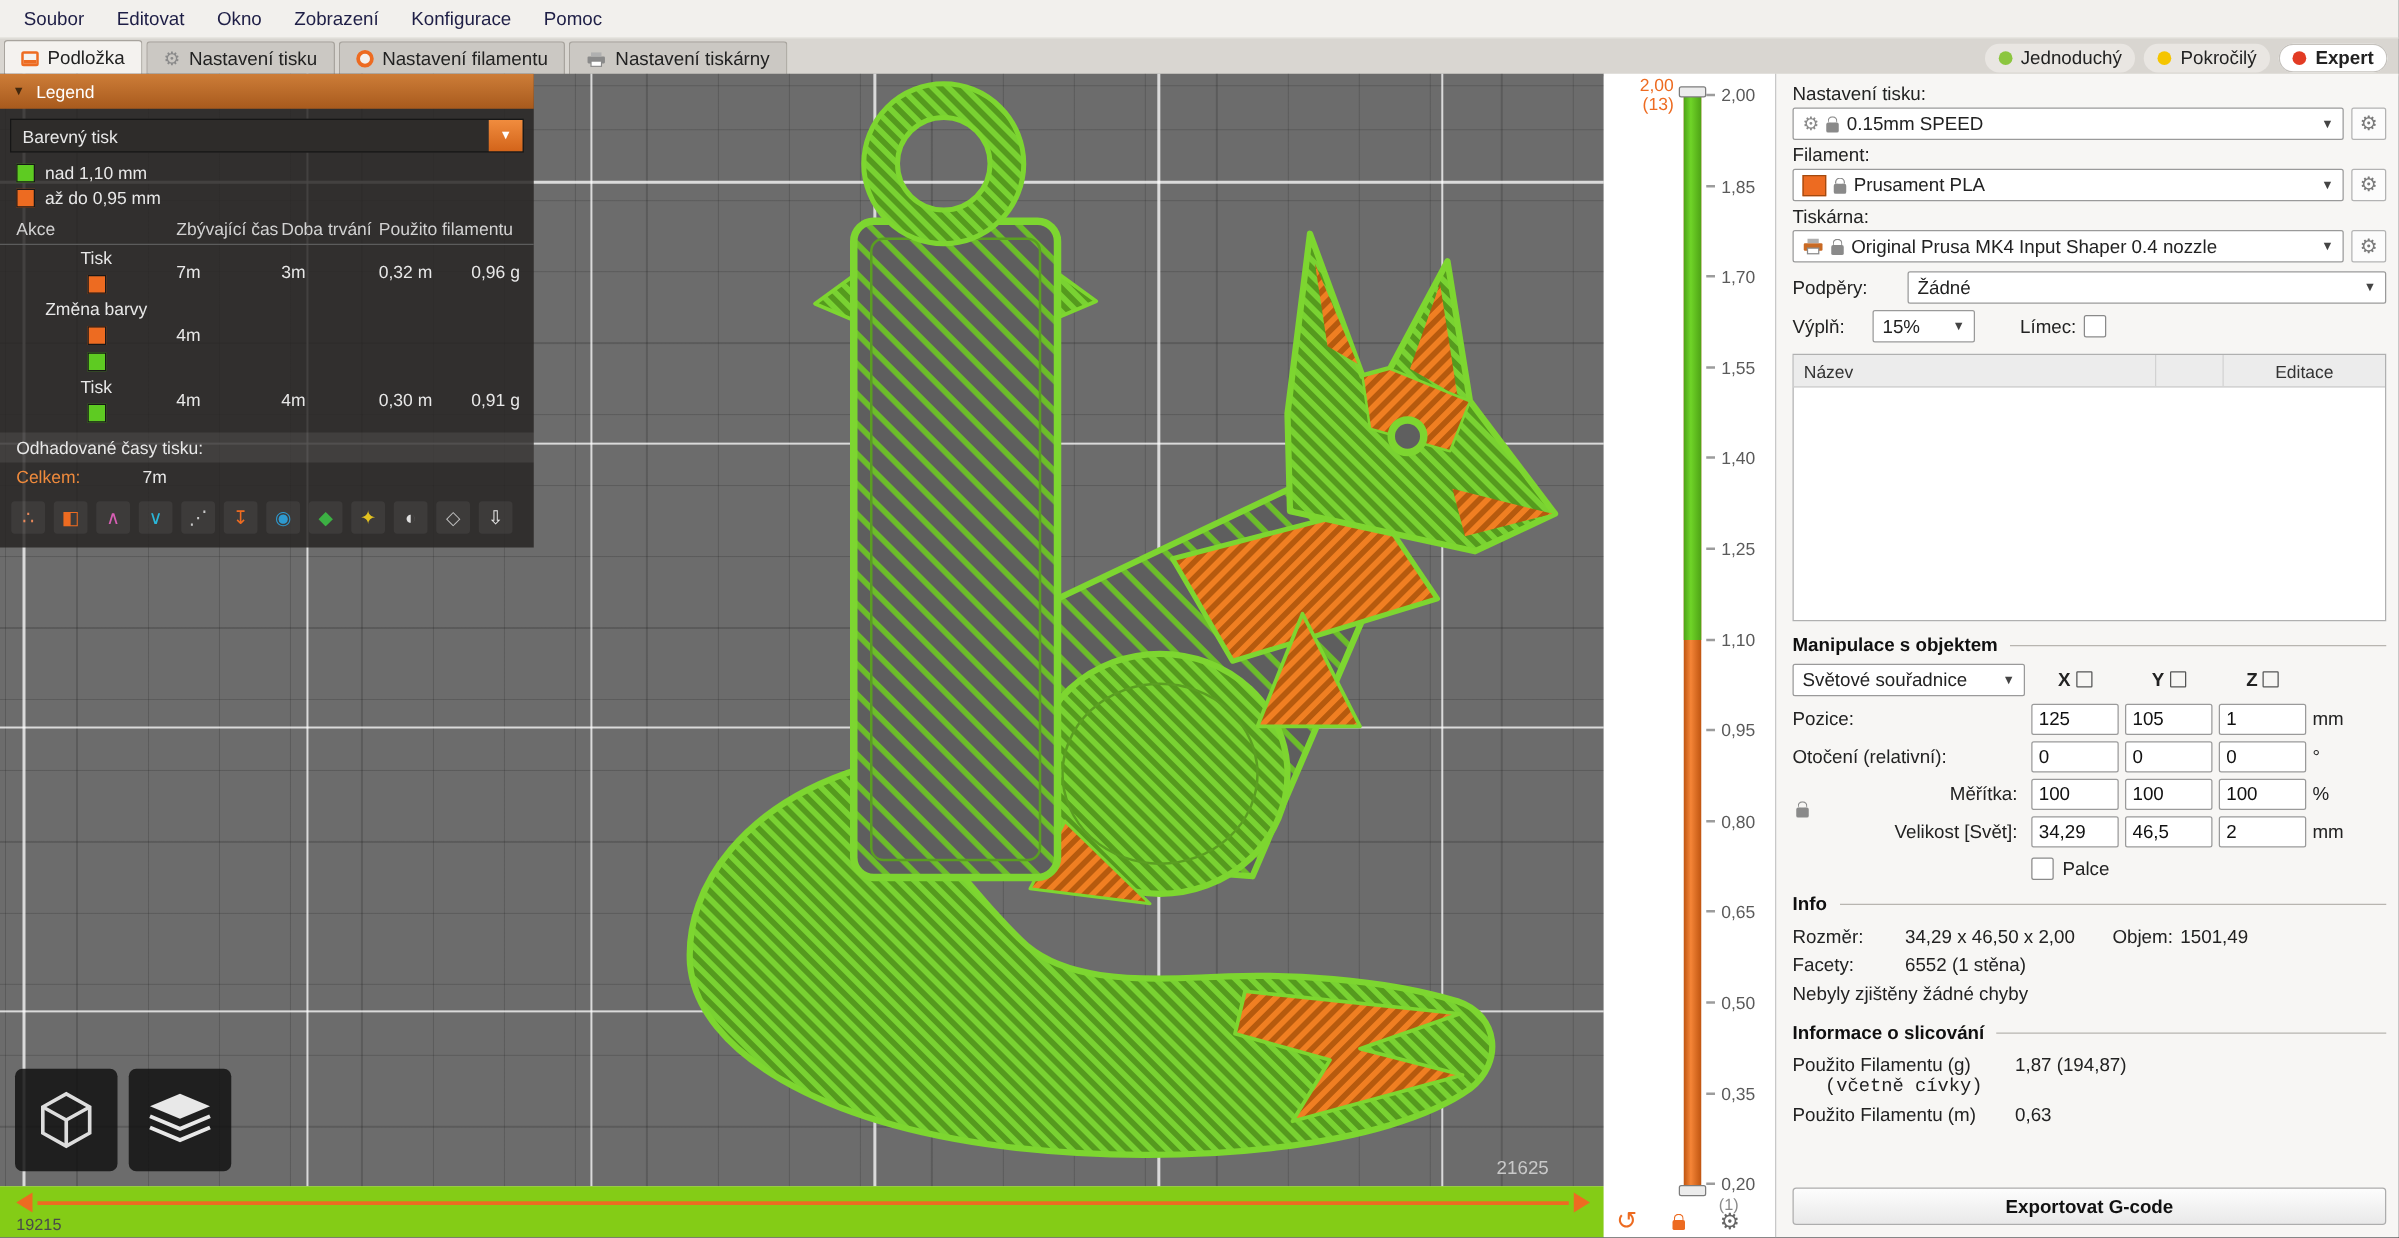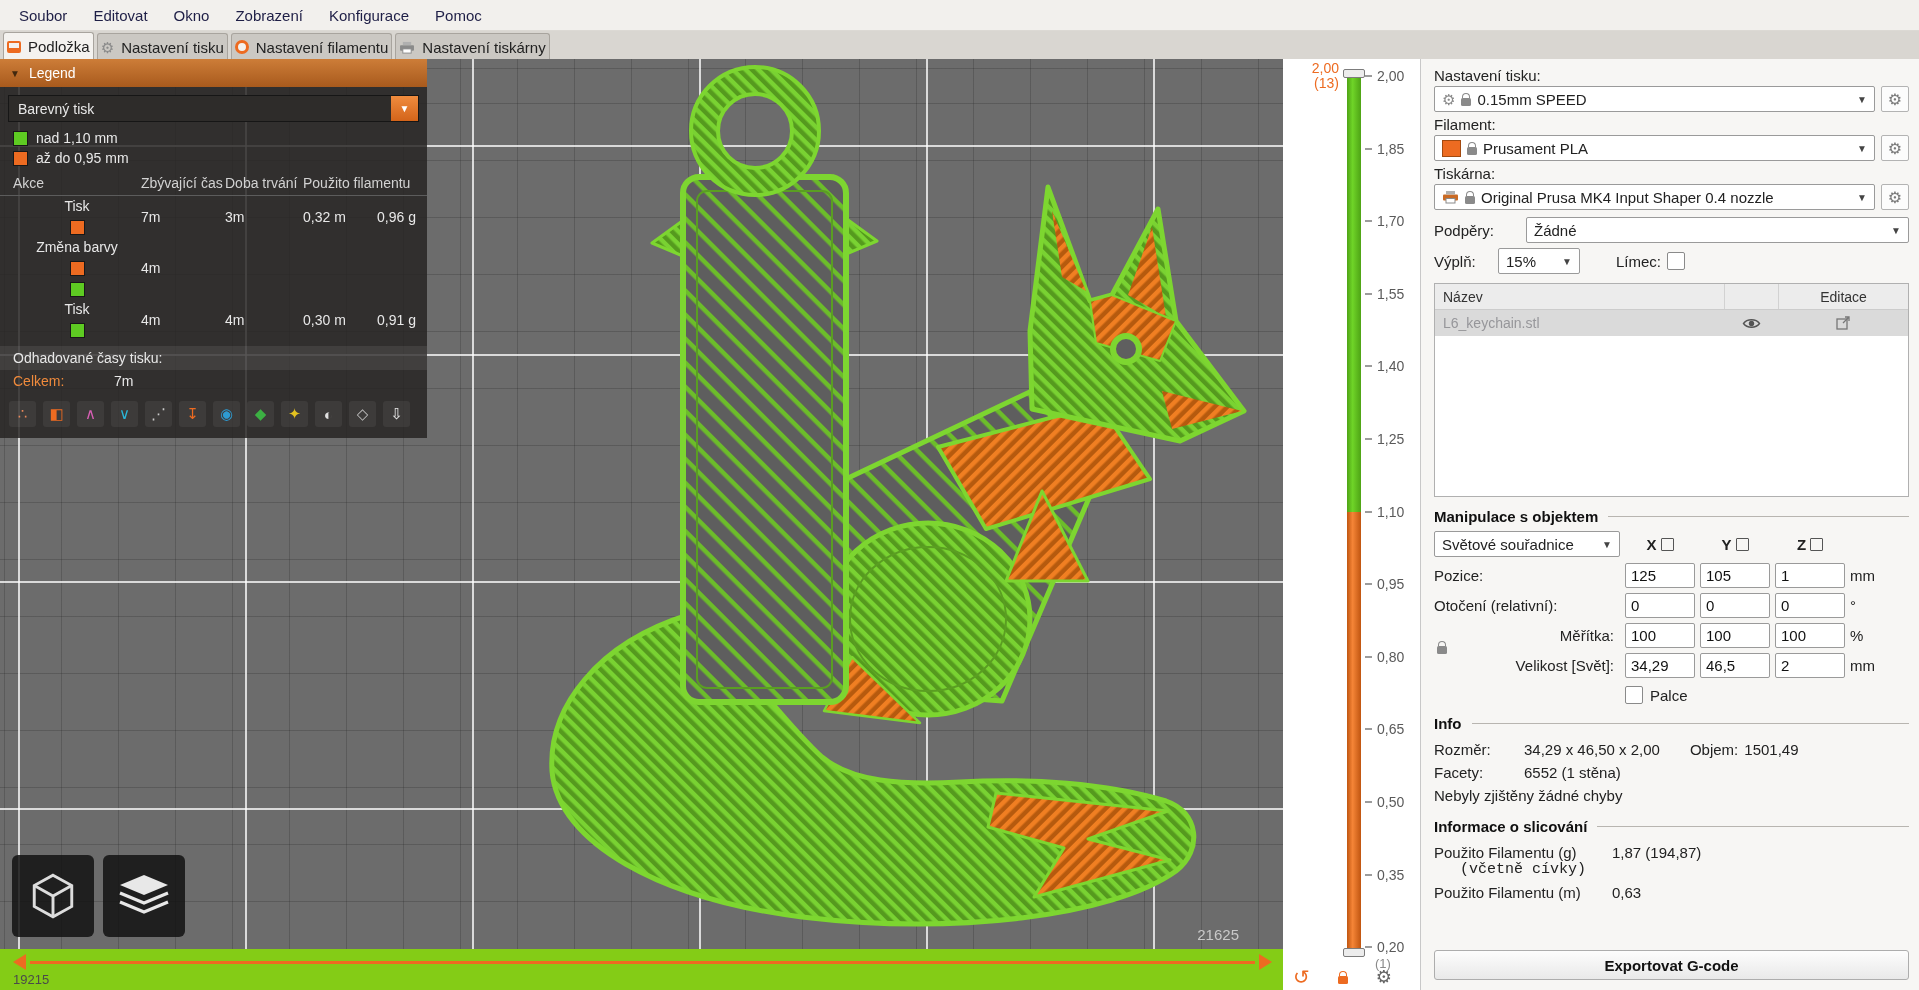--- a/index.html
+++ b/index.html
@@ -5,21 +5,21 @@
   html,body{margin:0;padding:0;background:#444;}
   .app{position:relative;width:1919px;height:990px;background:#f0f0f0;overflow:hidden;
        font-family:"Liberation Sans",sans-serif;font-size:15px;color:#222;}
 
   
   .menubar{height:30px;display:flex;align-items:center;background:#f2f0ed;border-bottom:1px solid #dcd9d4;padding-left:6px;}
   .mitem{padding:3px 13px;font-size:15px;color:#1e1e46;cursor:default;}
 
   
   .tabbar{height:29px;background:#d9d6d1;display:flex;align-items:flex-end;border-bottom:1px solid #a8a49e;}
-  .tab{display:flex;align-items:center;gap:7px;padding:0 3px;height:26px;margin:2px 0 0 3px;
+  .tab{display:flex;align-items:center;gap:7px;padding:0 13px;height:26px;margin:2px 0 0 3px;
        background:#cbc8c3;border:1px solid #a8a49e;border-bottom:none;border-radius:3px 3px 0 0;font-size:15px;}
   .tab.active{background:#f4f2ef;height:27px;margin-top:1px;}
   .platei{width:14px;height:12px;border:2px solid #ed6b21;border-radius:2px;box-sizing:border-box;
           background:linear-gradient(transparent 58%,#ed6b21 58%);}
   .geari{color:#8a8a8a;font-size:15px;line-height:1;}
   .spooli{width:14px;height:14px;border-radius:50%;border:3px solid #ed6b21;box-sizing:border-box;background:#f4f2ef;}
   .modes{margin-left:auto;display:flex;align-items:center;gap:7px;padding-right:9px;margin-bottom:2px;}
   .mode{display:flex;align-items:center;gap:7px;padding:3px 11px;border-radius:13px;background:#e9e6e2;font-size:15px;}
   .mode.active{background:#ffffff;box-shadow:inset 0 0 0 1px #c5c2bd;font-weight:bold;}
   .dot{width:11px;height:11px;border-radius:50%;}
@@ -160,20 +160,34 @@
       <span class="spooli"></span>
       <span>Nastavení filamentu</span>
     </div>
     <div class="tab">
       <svg width="16" height="13" viewBox="0 0 17 14">
           <rect x="1" y="4.5" width="15" height="6" rx="1" fill="#8a8a8a"></rect>
           <rect x="4" y="1" width="9" height="3.5" fill="#b0b0b0"></rect>
           <rect x="4" y="8.5" width="9" height="4.5" fill="#fff" stroke="#8a8a8a"></rect>
         </svg>
       <span>Nastavení tiskárny</span>
+    </div>
+    <div class="modes">
+      <div class="mode">
+        <span class="dot" style="background:#8cc63f"></span>
+        <span>Jednoduchý</span>
+      </div>
+      <div class="mode">
+        <span class="dot" style="background:#f5c500"></span>
+        <span>Pokročilý</span>
+      </div>
+      <div class="mode active">
+        <span class="dot" style="background:#e23b24"></span>
+        <span>Expert</span>
+      </div>
     </div>
   </div>
 
   <div class="viewport">
     <svg class="model" width="1283" height="890" viewBox="0 0 1283 890">
       <defs>
         <pattern id="pg" width="17" height="17" patternUnits="userSpaceOnUse" patternTransform="rotate(45)">
           <rect width="17" height="17" fill="#5e5e5e"></rect>
             <rect width="17" height="4.5" fill="#6cbd2a"></rect>
         </pattern>
@@ -437,35 +451,20 @@
       <span style="margin-left:30px">Límec:</span>
       <span class="cb"></span>
     </div>
 
     <div class="objbox">
       <div class="objhead">
         <span>Název</span>
         <span class="ccell"></span>
         <span class="ccell">Editace</span>
       </div>
-      <div class="objrow">
-        <span class="name">L6_keychain.stl</span>
-        <span class="icell">
-          <svg width="19" height="13" viewBox="0 0 19 13">
-              <path d="M1.5 6.5 C5 1.5 14 1.5 17.5 6.5 C14 11.5 5 11.5 1.5 6.5 Z" fill="none" stroke="#555" stroke-width="1.4"></path>
-              <circle cx="9.5" cy="6.5" r="2.7" fill="#555"></circle>
-            </svg>
-        </span>
-        <span class="icell">
-          <svg width="15" height="14" viewBox="0 0 15 14">
-              <rect x="1" y="3" width="10" height="10" fill="none" stroke="#777" stroke-width="1.3"></rect>
-              <path d="M7 7 L13 1 M9 1 h4 v4" stroke="#777" fill="none" stroke-width="1.3"></path>
-            </svg>
-        </span>
-      </div>
     </div>
 
     <div class="sect">Manipulace s objektem</div>
     <div class="mhead">
       <div class="combo coordsel">
         <span class="ctext">Světové souřadnice</span>
         <span class="chev">▼</span>
       </div>
       <span class="axh"><span>X</span><span class="axf"></span></span>
       <span class="axh"><span>Y</span><span class="axf"></span></span>

